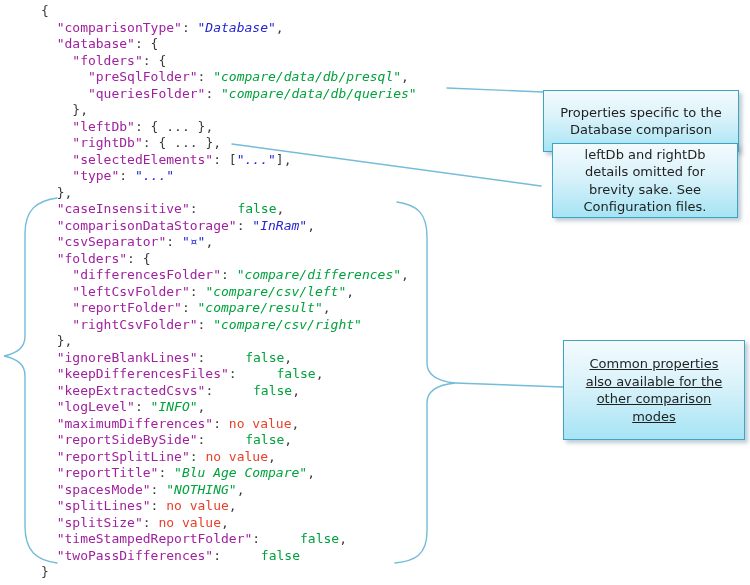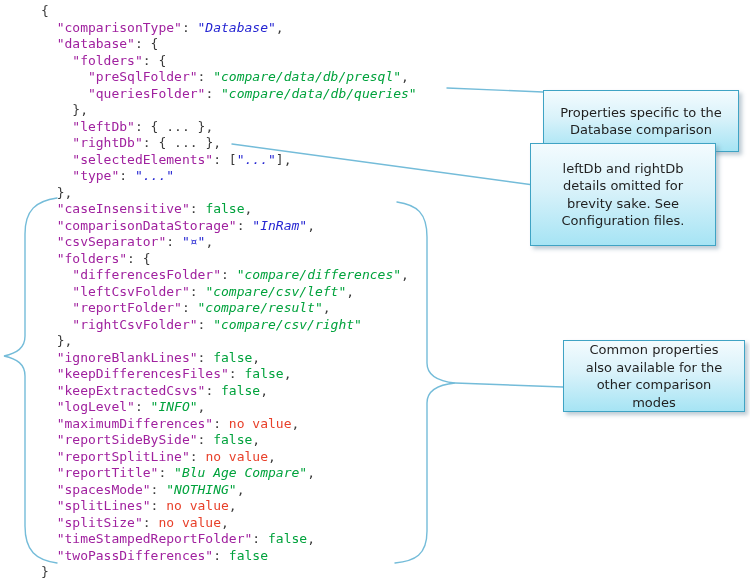--- a/index.html
+++ b/index.html
@@ -21,21 +21,21 @@
     font-family: "DejaVu Sans Mono", "Liberation Mono", monospace;
     font-size: 13px;
     line-height: 16.5px;
     white-space: pre;
   }
   .code-line { height: 16.5px; }
   .tk-key    { color: var(--key-color); }
   .tk-punct  { color: var(--punct-color); }
   .tk-sblue  { color: var(--string-blue); font-style: italic; }
   .tk-sgreen { color: var(--string-green); font-style: italic; }
-  .tk-bool   { color: var(--boolean-green); }
+  .tk-bool   { color: var(--boolean-green); margin-left: 32px; }
   .tk-noval  { color: var(--no-value-red); }
 
   
   #lines-overlay {
     position: absolute;
     left: 0; top: 0;
     width: 750px; height: 585px;
     pointer-events: none;
   }
   #lines-overlay path, #lines-overlay line {
@@ -56,22 +56,22 @@
     align-items: center;
     justify-content: center;
     text-align: center;
     color: var(--callout-text);
     font-size: 13px;
     line-height: 17.5px;
   }
   .callout-text { white-space: pre-line; }
 
   #callout-1 { left: 543px; top: 58px;  width: 196px; height: 62px; margin-top: 32px; }
-  #callout-2 { left: 530px; top: 143px; width: 186px; height: 103px; }
-  #callout-3 { left: 563px; top: 340px; width: 182px; height: 72px; }
+  #callout-2 { left: 552px; top: 143px; width: 186px; height: 75px; }
+  #callout-3 { left: 563px; top: 340px; width: 182px; height: 100px; text-decoration: underline; }
 </style>
 </head>
 <body>
 
 <div id="canvas">
 
   <pre id="code"><div class="code-line"><span class="tk-punct">{</span></div><div class="code-line"><span class="tk-punct">  </span><span class="tk-key">"comparisonType"</span><span class="tk-punct">: </span><span class="tk-sblue">"Database"</span><span class="tk-punct">,</span></div><div class="code-line"><span class="tk-punct">  </span><span class="tk-key">"database"</span><span class="tk-punct">: {</span></div><div class="code-line"><span class="tk-punct">    </span><span class="tk-key">"folders"</span><span class="tk-punct">: {</span></div><div class="code-line"><span class="tk-punct">      </span><span class="tk-key">"preSqlFolder"</span><span class="tk-punct">: </span><span class="tk-sgreen">"compare/data/db/presql"</span><span class="tk-punct">,</span></div><div class="code-line"><span class="tk-punct">      </span><span class="tk-key">"queriesFolder"</span><span class="tk-punct">: </span><span class="tk-sgreen">"compare/data/db/queries"</span></div><div class="code-line"><span class="tk-punct">    },</span></div><div class="code-line"><span class="tk-punct">    </span><span class="tk-key">"leftDb"</span><span class="tk-punct">: { ... },</span></div><div class="code-line"><span class="tk-punct">    </span><span class="tk-key">"rightDb"</span><span class="tk-punct">: { ... },</span></div><div class="code-line"><span class="tk-punct">    </span><span class="tk-key">"selectedElements"</span><span class="tk-punct">: [</span><span class="tk-sblue">"..."</span><span class="tk-punct">],</span></div><div class="code-line"><span class="tk-punct">    </span><span class="tk-key">"type"</span><span class="tk-punct">: </span><span class="tk-sblue">"..."</span></div><div class="code-line"><span class="tk-punct">  },</span></div><div class="code-line"><span class="tk-punct">  </span><span class="tk-key">"caseInsensitive"</span><span class="tk-punct">: </span><span class="tk-bool">false</span><span class="tk-punct">,</span></div><div class="code-line"><span class="tk-punct">  </span><span class="tk-key">"comparisonDataStorage"</span><span class="tk-punct">: </span><span class="tk-sblue">"InRam"</span><span class="tk-punct">,</span></div><div class="code-line"><span class="tk-punct">  </span><span class="tk-key">"csvSeparator"</span><span class="tk-punct">: </span><span class="tk-sblue">"¤"</span><span class="tk-punct">,</span></div><div class="code-line"><span class="tk-punct">  </span><span class="tk-key">"folders"</span><span class="tk-punct">: {</span></div><div class="code-line"><span class="tk-punct">    </span><span class="tk-key">"differencesFolder"</span><span class="tk-punct">: </span><span class="tk-sgreen">"compare/differences"</span><span class="tk-punct">,</span></div><div class="code-line"><span class="tk-punct">    </span><span class="tk-key">"leftCsvFolder"</span><span class="tk-punct">: </span><span class="tk-sgreen">"compare/csv/left"</span><span class="tk-punct">,</span></div><div class="code-line"><span class="tk-punct">    </span><span class="tk-key">"reportFolder"</span><span class="tk-punct">: </span><span class="tk-sgreen">"compare/result"</span><span class="tk-punct">,</span></div><div class="code-line"><span class="tk-punct">    </span><span class="tk-key">"rightCsvFolder"</span><span class="tk-punct">: </span><span class="tk-sgreen">"compare/csv/right"</span></div><div class="code-line"><span class="tk-punct">  },</span></div><div class="code-line"><span class="tk-punct">  </span><span class="tk-key">"ignoreBlankLines"</span><span class="tk-punct">: </span><span class="tk-bool">false</span><span class="tk-punct">,</span></div><div class="code-line"><span class="tk-punct">  </span><span class="tk-key">"keepDifferencesFiles"</span><span class="tk-punct">: </span><span class="tk-bool">false</span><span class="tk-punct">,</span></div><div class="code-line"><span class="tk-punct">  </span><span class="tk-key">"keepExtractedCsvs"</span><span class="tk-punct">: </span><span class="tk-bool">false</span><span class="tk-punct">,</span></div><div class="code-line"><span class="tk-punct">  </span><span class="tk-key">"logLevel"</span><span class="tk-punct">: </span><span class="tk-sgreen">"INFO"</span><span class="tk-punct">,</span></div><div class="code-line"><span class="tk-punct">  </span><span class="tk-key">"maximumDifferences"</span><span class="tk-punct">: </span><span class="tk-noval">no value</span><span class="tk-punct">,</span></div><div class="code-line"><span class="tk-punct">  </span><span class="tk-key">"reportSideBySide"</span><span class="tk-punct">: </span><span class="tk-bool">false</span><span class="tk-punct">,</span></div><div class="code-line"><span class="tk-punct">  </span><span class="tk-key">"reportSplitLine"</span><span class="tk-punct">: </span><span class="tk-noval">no value</span><span class="tk-punct">,</span></div><div class="code-line"><span class="tk-punct">  </span><span class="tk-key">"reportTitle"</span><span class="tk-punct">: </span><span class="tk-sgreen">"Blu Age Compare"</span><span class="tk-punct">,</span></div><div class="code-line"><span class="tk-punct">  </span><span class="tk-key">"spacesMode"</span><span class="tk-punct">: </span><span class="tk-sgreen">"NOTHING"</span><span class="tk-punct">,</span></div><div class="code-line"><span class="tk-punct">  </span><span class="tk-key">"splitLines"</span><span class="tk-punct">: </span><span class="tk-noval">no value</span><span class="tk-punct">,</span></div><div class="code-line"><span class="tk-punct">  </span><span class="tk-key">"splitSize"</span><span class="tk-punct">: </span><span class="tk-noval">no value</span><span class="tk-punct">,</span></div><div class="code-line"><span class="tk-punct">  </span><span class="tk-key">"timeStampedReportFolder"</span><span class="tk-punct">: </span><span class="tk-bool">false</span><span class="tk-punct">,</span></div><div class="code-line"><span class="tk-punct">  </span><span class="tk-key">"twoPassDifferences"</span><span class="tk-punct">: </span><span class="tk-bool">false</span></div><div class="code-line"><span class="tk-punct">}</span></div></pre>
 
   <svg id="lines-overlay" viewBox="0 0 750 585" xmlns="http://www.w3.org/2000/svg">
     <path d="M57,198 C36,201 25,210 25,234 L25,336 C25,348 17,353 4,356 C17,359 25,364 25,376 L25,526 C25,551 36,560 57,563"></path>

